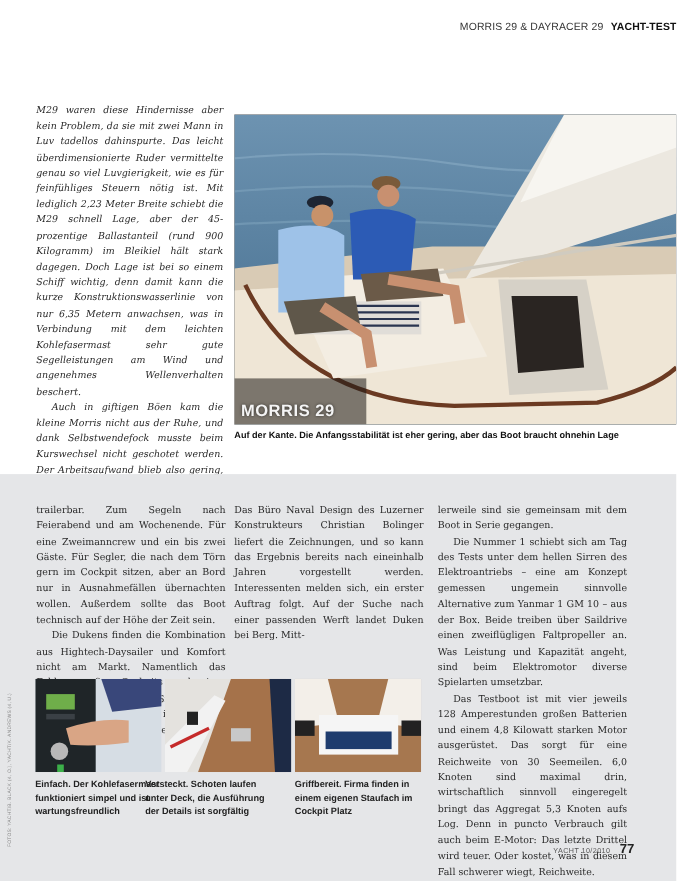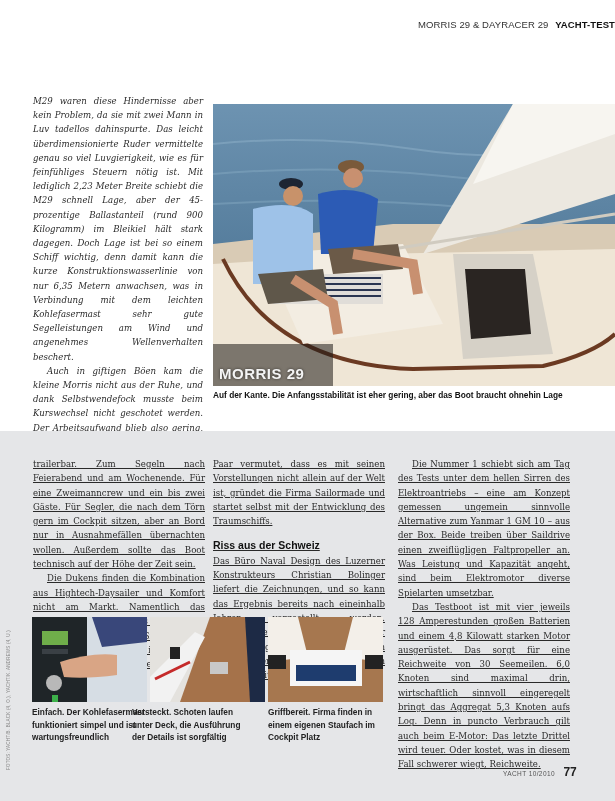--- a/index.html
+++ b/index.html
@@ -14,21 +14,21 @@
   .top-col p.indent { text-indent:14px; }
 
   .hero { position:absolute; left:213px; top:104px; width:402px; height:282px; overflow:hidden; background:#737373; }
   .hero-label { position:absolute; left:6px; bottom:4px; font-family:"Liberation Sans", sans-serif; font-weight:bold; font-size:15px; color:#f4f4f4; letter-spacing:0.5px; text-shadow:0 0 3px rgba(0,0,0,0.6); }
   .hero-caption { position:absolute; left:213px; top:390px; font-family:"Liberation Sans", sans-serif; font-weight:bold; font-size:8.3px; color:#111; }
 
   .arrow { font-family:"DejaVu Sans", sans-serif; font-size:8px; margin-left:4px; }
 
   .gray { position:absolute; left:0; top:431px; width:615px; height:370px; background:#e5e6e8; }
 
-  .col { position:absolute; top:457px; width:172px; font-size:8.6px; line-height:14.3px; text-align:justify;text-decoration:underline; }
+  .col { position:absolute; top:457px; width:172px; font-size:8.6px; line-height:14.3px; text-align:justify; }
   .col p.indent { text-indent:14px; }
   .col h3 { font-family:"Liberation Sans", sans-serif; font-weight:bold; font-size:10.5px; margin:10px 0 1px; color:#111; }
   .col1 { left:33px; }
   .col2 { left:213px; }
   .col3 { left:398px; top:457px; }
 
   .thumb { position:absolute; top:617px; width:115px; height:85px; overflow:hidden; }
   .thumb1 { left:32px; }
   .thumb2 { left:150px; }
   .thumb3 { left:268px; }
@@ -105,26 +105,25 @@
 <div class="hero-caption">Auf der Kante. Die Anfangsstabilität ist eher gering, aber das Boot braucht ohnehin Lage</div>
 
 <div class="gray"></div>
 
 <div class="col col1">
   <p>trailerbar. Zum Segeln nach Feierabend und am Wochenende. Für eine Zweimanncrew und ein bis zwei Gäste. Für Segler, die nach dem Törn gern im Cockpit sitzen, aber an Bord nur in Ausnahmefällen übernachten wollen. Außerdem sollte das Boot technisch auf der Höhe der Zeit sein.</p>
   <p class="indent">Die Dukens finden die Kombination aus Hightech-Daysailer und Komfort nicht am Markt. Namentlich das Fehlen großer Cockpits und einer Toilette, die in jeder Situation auf Knopfdruck zu bedienen ist, verleidet ihnen die in Frage kommenden Boote. Das</p>
 </div>
 
 <div class="col col2">
-  <p>Paar vermutet, dass es mit seinen Vorstellungen nicht allein auf der Welt ist, gründet die Firma Sailormade und startet selbst mit der Entwicklung des Traumschiffs.</p>
-  <h3>Riss aus der Schweiz</h3>
   <p>Das Büro Naval Design des Luzerner Konstrukteurs Christian Bolinger liefert die Zeichnungen, und so kann das Ergebnis bereits nach eineinhalb Jahren vorgestellt werden. Interessenten melden sich, ein erster Auftrag folgt. Auf der Suche nach einer passenden Werft landet Duken bei Berg. Mitt-</p>
 </div>
 
 <div class="col col3">
+  <p>lerweile sind sie gemeinsam mit dem Boot in Serie gegangen.</p>
   <p class="indent">Die Nummer 1 schiebt sich am Tag des Tests unter dem hellen Sirren des Elektroantriebs – eine am Konzept gemessen ungemein sinnvolle Alternative zum Yanmar 1 GM 10 – aus der Box. Beide treiben über Saildrive einen zweiflügligen Faltpropeller an. Was Leistung und Kapazität angeht, sind beim Elektromotor diverse Spielarten umsetzbar.</p>
   <p class="indent">Das Testboot ist mit vier jeweils 128 Amperestunden großen Batterien und einem 4,8 Kilowatt starken Motor ausgerüstet. Das sorgt für eine Reichweite von 30 Seemeilen. 6,0 Knoten sind maximal drin, wirtschaftlich sinnvoll eingeregelt bringt das Aggregat 5,3 Knoten aufs Log. Denn in puncto Verbrauch gilt auch beim E-Motor: Das letzte Drittel wird teuer. Oder kostet, was in diesem Fall schwerer wiegt, Reichweite.</p>
   <p class="indent"></p>
 </div>
 
 <div class="thumb thumb1">
   <svg width="115" height="85" viewBox="0 0 115 85">
     <rect width="115" height="85" fill="#d6dde4"></rect>
     <rect x="0" y="0" width="55" height="85" fill="#1f2528"></rect>
     <rect x="10" y="14" width="26" height="14" fill="#6fae4a"></rect>

